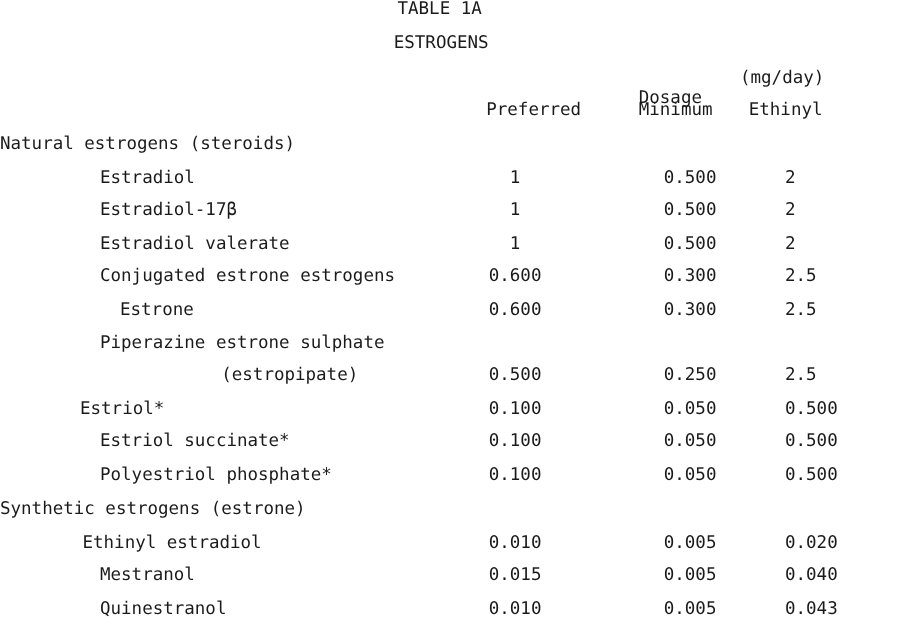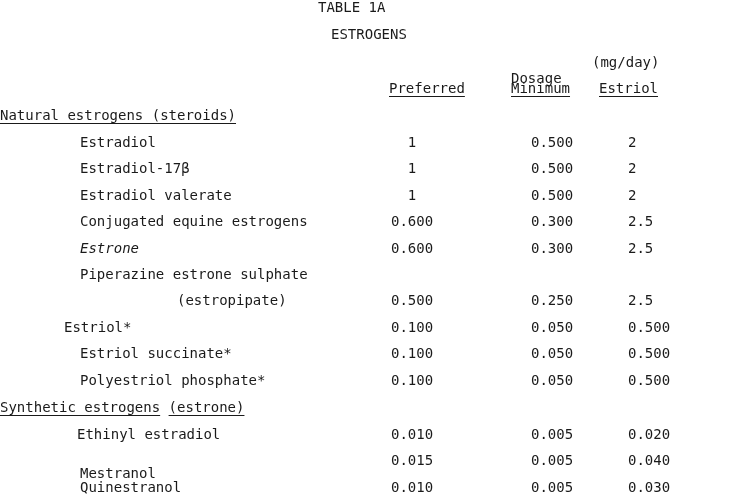--- a/index.html
+++ b/index.html
@@ -1,32 +1,32 @@
 <!DOCTYPE html>
 <html><head>
 <meta charset="utf-8">
 <style>
   html, body { margin:0; padding:0; background:#ffffff; }
   body { width:732px; height:500px; position:relative; overflow:hidden;
          font-family:"DejaVu Sans Mono","Liberation Mono",monospace; color:#1a1a1a; font-size:14px; }
   .abs { position:absolute; white-space:nowrap; line-height:18px; }
-  .u { text-decoration:underline; text-underline-offset:3px; }
+  .u { text-underline-offset:3px; }
   .c { transform:translateX(-50%); }
 </style>
 </head>
 <body>
 
 <div class="abs" style="left:318px;top:-2px;">TABLE 1A</div>
-<div class="abs" style="left:315px;top:25px;margin-left:16px;">ESTROGENS</div>
+<div class="abs" style="left:315px;top:25px;">ESTROGENS</div>
 
 <div class="abs" style="left:511px;top:53px;margin-top:16px;">Dosage</div>
 <div class="abs" style="left:592px;top:53px;">(mg/day)</div>
 <div class="abs u" style="left:389px;top:79px;">Preferred</div>
 <div class="abs u" style="left:511px;top:79px;">Minimum</div>
-<div class="abs u" style="left:599px;top:79px;">Estriol</div>
+<div class="abs u" style="left:599px;top:79px;">Ethinyl</div>
 
 <div class="abs u" style="left:0px;top:106px;">Natural estrogens (steroids)</div>
 
 <div>
   <div class="abs" style="left:80px;top:133px;text-align:center;">Estradiol</div>
   <div class="abs c" style="left:412px;top:133px;">1</div>
   <div class="abs" style="left:531px;top:133px;">0.500</div>
   <div class="abs" style="left:628px;top:133px;">2</div>
 </div>
 <div>
@@ -35,27 +35,27 @@
   <div class="abs" style="left:531px;top:159px;">0.500</div>
   <div class="abs" style="left:628px;top:159px;">2</div>
 </div>
 <div>
   <div class="abs" style="left:80px;top:186px;">Estradiol valerate</div>
   <div class="abs c" style="left:412px;top:186px;">1</div>
   <div class="abs" style="left:531px;top:186px;">0.500</div>
   <div class="abs" style="left:628px;top:186px;">2</div>
 </div>
 <div>
-  <div class="abs" style="left:80px;top:212px;">Conjugated equine estrogens</div>
+  <div class="abs" style="left:80px;top:212px;">Conjugated estrone estrogens</div>
   <div class="abs" style="left:391px;top:212px;">0.600</div>
   <div class="abs" style="left:531px;top:212px;">0.300</div>
   <div class="abs" style="left:628px;top:212px;">2.5</div>
 </div>
 <div>
-  <div class="abs" style="left:80px;top:239px;font-style:italic;">Estrone</div>
+  <div class="abs" style="left:96px;top:239px;">Estrone</div>
   <div class="abs" style="left:391px;top:239px;">0.600</div>
   <div class="abs" style="left:531px;top:239px;">0.300</div>
   <div class="abs" style="left:628px;top:239px;">2.5</div>
 </div>
 <div>
   <div class="abs" style="left:80px;top:265px;">Piperazine estrone sulphate</div>
 </div>
 <div>
   <div class="abs" style="left:177px;top:291px;">(estropipate)</div>
   <div class="abs" style="left:391px;top:291px;">0.500</div>
@@ -80,29 +80,29 @@
   <div class="abs" style="left:531px;top:371px;">0.050</div>
   <div class="abs" style="left:628px;top:371px;">0.500</div>
 </div>
 
 <div class="abs" style="left:0px;top:398px;">
   <span class="u">Synthetic estrogens</span>
   <span class="u">(estrone)</span>
 </div>
 
 <div>
-  <div class="abs" style="left:77px;top:425px;">Ethinyl estradiol</div>
+  <div class="abs" style="left:66px;top:425px;">Ethinyl estradiol</div>
   <div class="abs" style="left:391px;top:425px;">0.010</div>
   <div class="abs" style="left:531px;top:425px;">0.005</div>
   <div class="abs" style="left:628px;top:425px;text-align:right;">0.020</div>
 </div>
 <div>
-  <div class="abs" style="left:80px;top:464px;">Mestranol</div>
+  <div class="abs" style="left:80px;top:451px;">Mestranol</div>
   <div class="abs" style="left:391px;top:451px;">0.015</div>
   <div class="abs" style="left:531px;top:451px;">0.005</div>
   <div class="abs" style="left:628px;top:451px;">0.040</div>
 </div>
 <div>
   <div class="abs" style="left:80px;top:478px;">Quinestranol</div>
   <div class="abs" style="left:391px;top:478px;">0.010</div>
   <div class="abs" style="left:531px;top:478px;">0.005</div>
-  <div class="abs" style="left:628px;top:478px;">0.030</div>
+  <div class="abs" style="left:628px;top:478px;">0.043</div>
 </div>
 
 </body></html>

